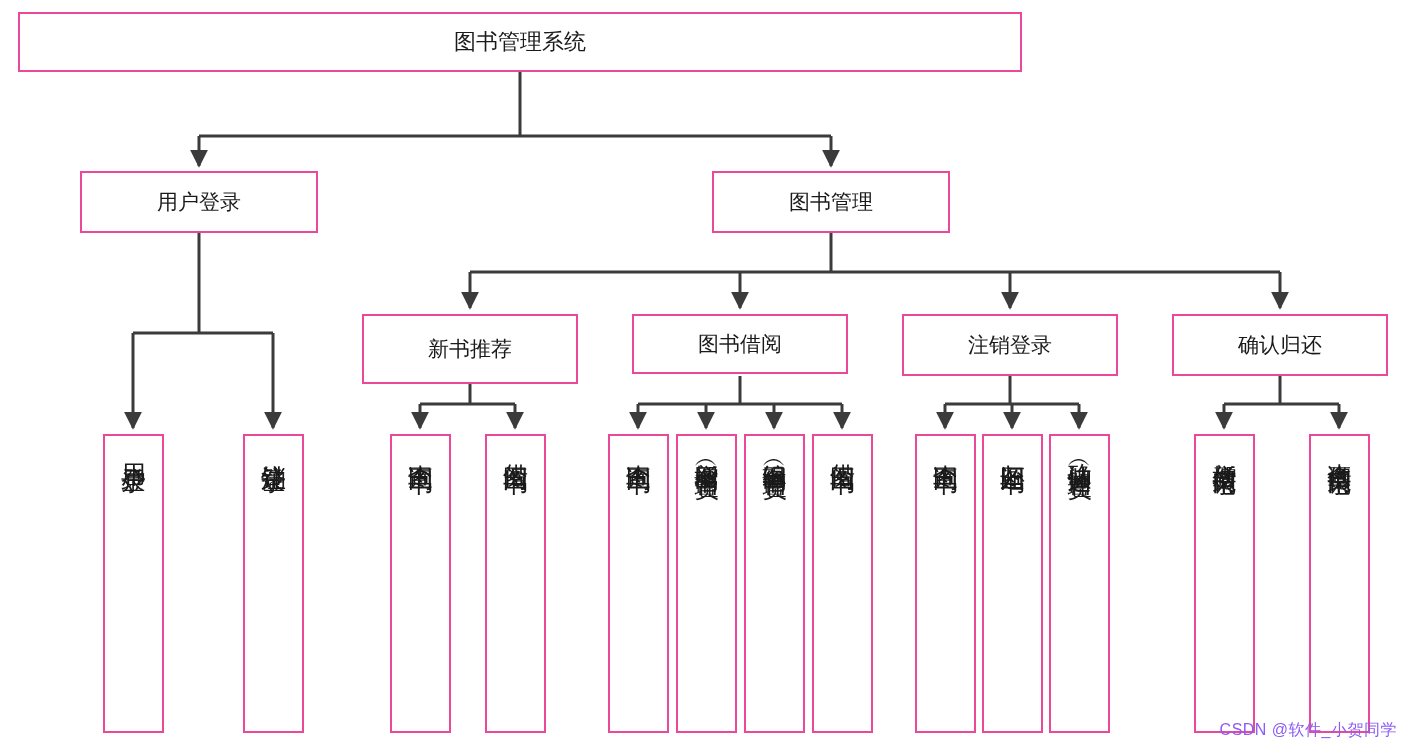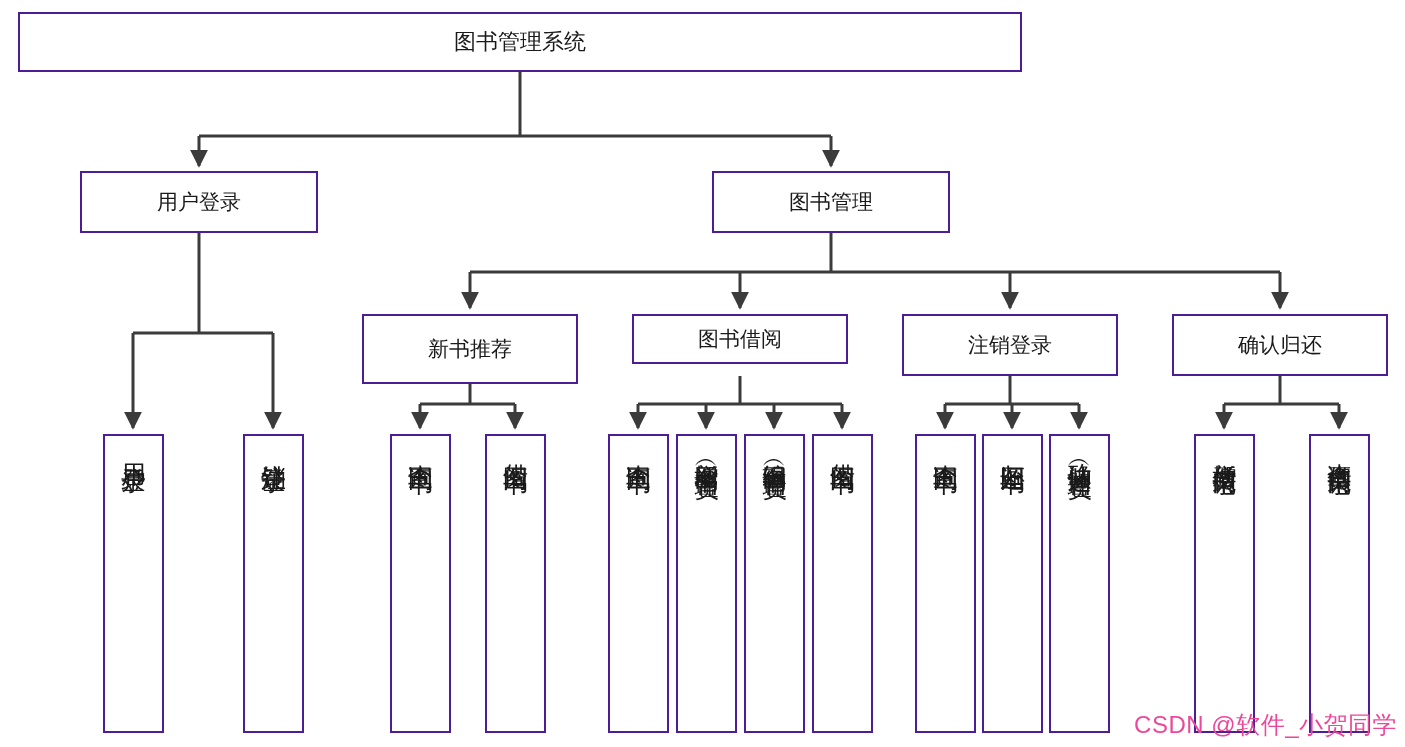--- a/index.html
+++ b/index.html
@@ -20,21 +20,21 @@
   svg#edges {
     position: absolute;
     left: 0;
     top: 0;
     width: 1405px;
     height: 747px;
   }
   .node {
     position: absolute;
     box-sizing: border-box;
-    border: 2px solid #4c1d95;
+    border: 2px solid #ec4899;
     background: #ffffff;
     display: flex;
     align-items: center;
     justify-content: center;
     color: #1a1a1a;
   }
   .node .lbl {
     display: block;
     text-align: center;
     line-height: 1.18;
@@ -60,22 +60,22 @@
     height: auto;
     max-height: 100%;
   }
   .node.vert.small .lbl {
     font-size: 24px;
   }
   #watermark {
     position: absolute;
     right: 8px;
     bottom: 6px;
-    font-size: 24px;
-    color: #ec4899;
+    font-size: 16px;
+    color: #8b5cf6;
     letter-spacing: 0.5px;
     white-space: nowrap;
     pointer-events: none;
   }
 </style>
 </head>
 <body>
 
 <div id="canvas">
 
@@ -136,21 +136,21 @@
   <div class="node horiz" style="left:80px; top:171px; width:238px; height:62px;">
     <span class="lbl">用户登录</span>
   </div>
   <div class="node horiz" style="left:712px; top:171px; width:238px; height:62px;">
     <span class="lbl">图书管理</span>
   </div>
 
   <div class="node horiz" style="left:362px; top:314px; width:216px; height:70px;">
     <span class="lbl">新书推荐</span>
   </div>
-  <div class="node horiz" style="left:632px; top:314px; width:216px; height:50px;">
+  <div class="node horiz" style="left:632px; top:314px; width:216px; height:60px;">
     <span class="lbl">图书借阅</span>
   </div>
   <div class="node horiz" style="left:902px; top:314px; width:216px; height:62px;">
     <span class="lbl">注销登录</span>
   </div>
   <div class="node horiz" style="left:1172px; top:314px; width:216px; height:62px;">
     <span class="lbl">确认归还</span>
   </div>
 
   <div class="node vert" style="left:103px; top:434px; width:61px; height:299px;">

